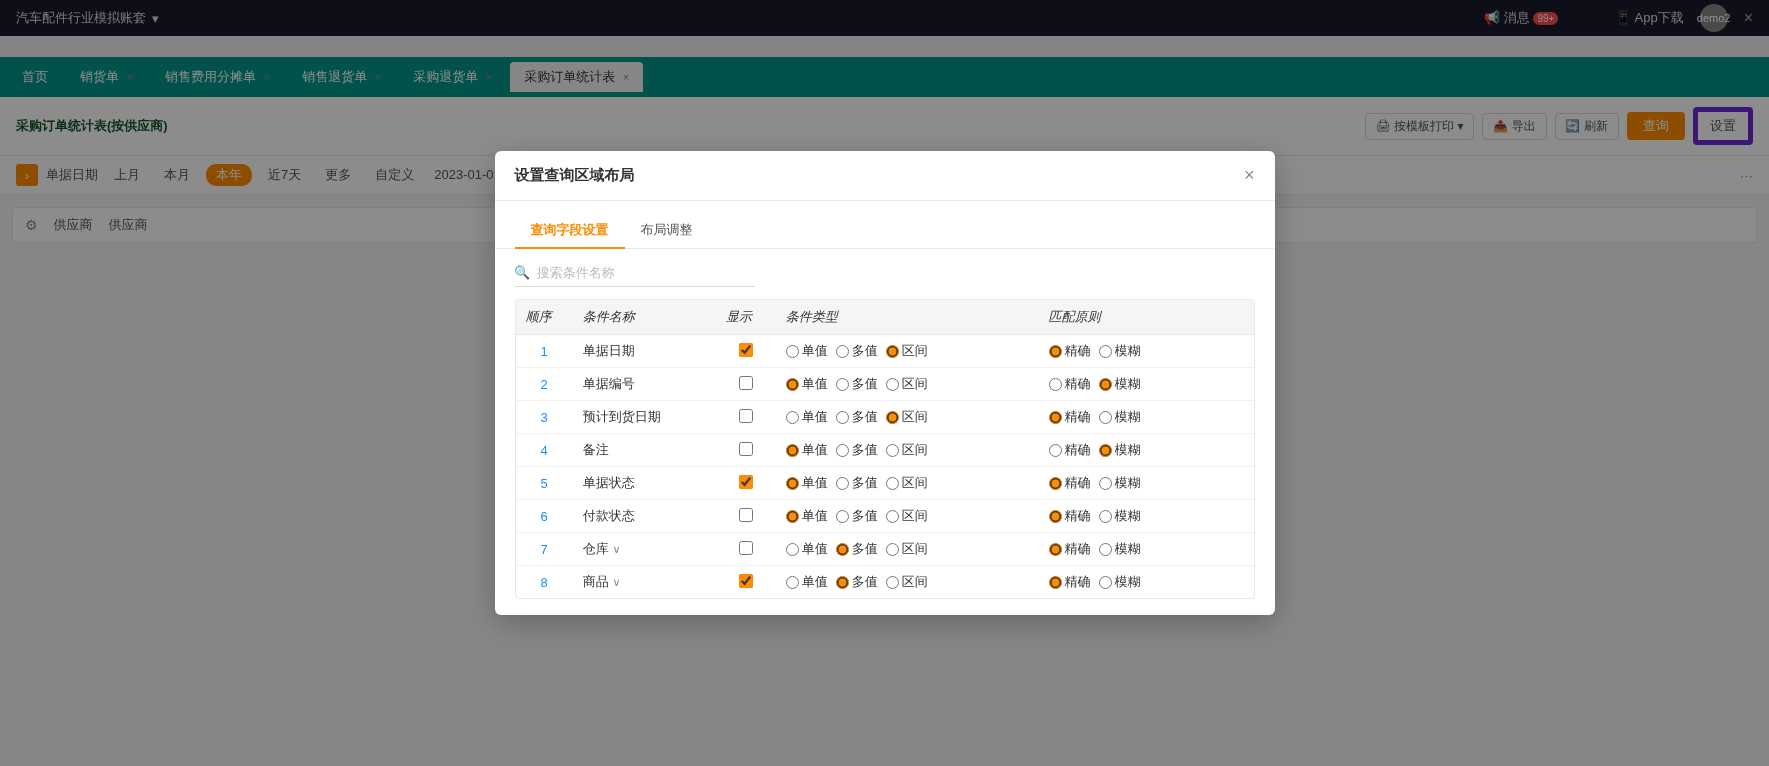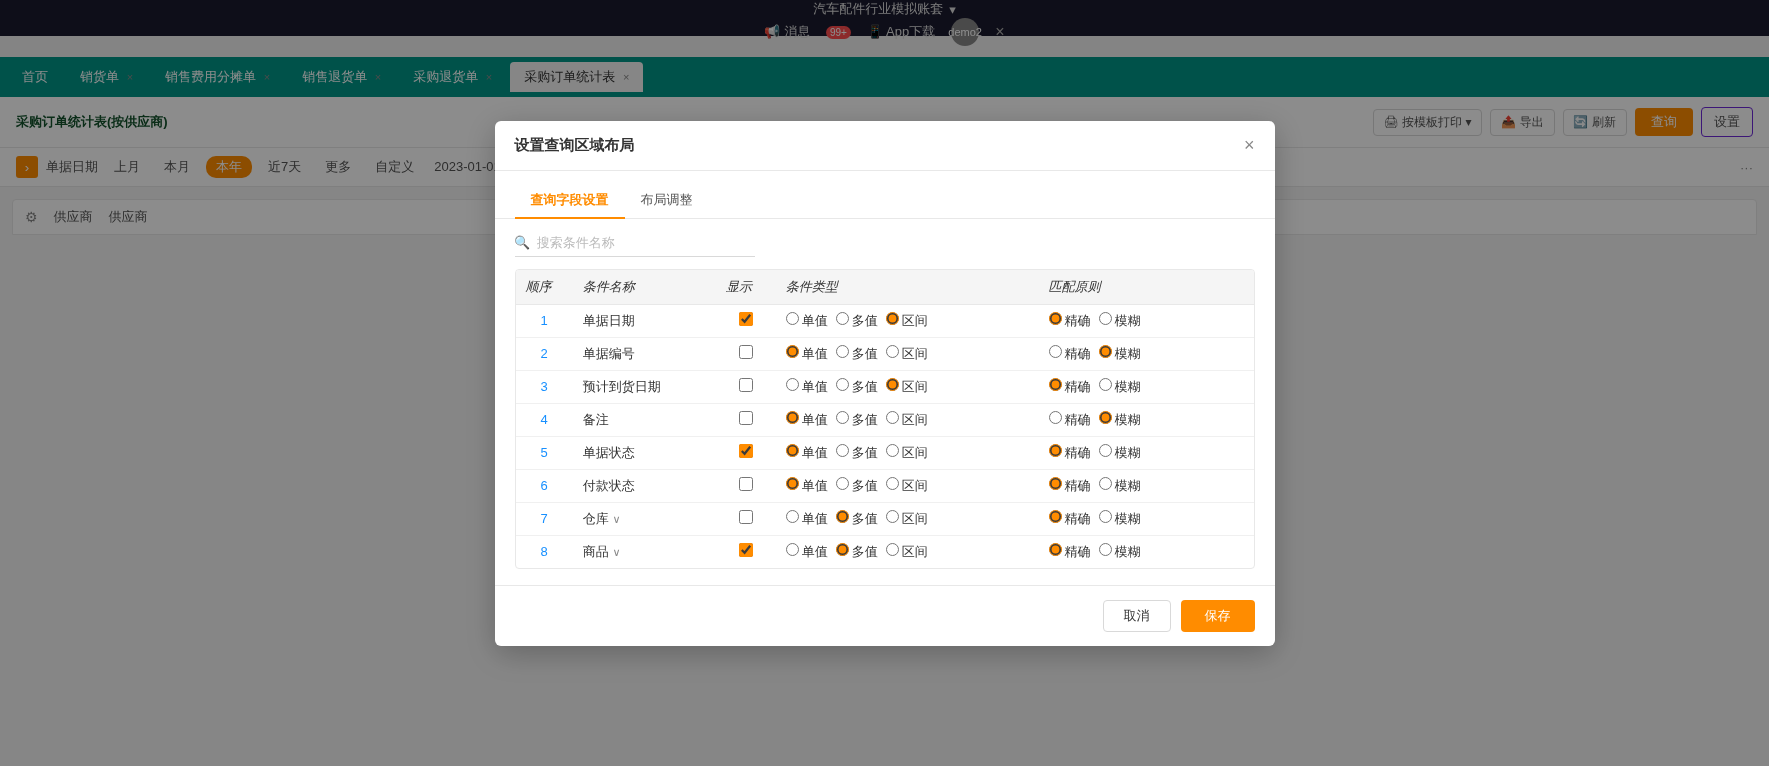--- a/index.html
+++ b/index.html
@@ -7,31 +7,30 @@
 
     
     .top-bar {
       background: #1a1a2e;
       height: 36px;
       display: flex;
       align-items: center;
       justify-content: space-between;
       padding: 0 16px;
       color: #ccc;
-      flex-direction: column;
     }
     .top-bar-left { font-size: 13px; color: #ddd; display: flex; align-items: center; gap: 6px; }
     .top-bar-right { display: flex; align-items: center; gap: 16px; font-size: 13px; color: #ddd; }
     .notification-badge {
       background: #ff4d4f;
       color: white;
       border-radius: 8px;
       font-size: 10px;
       padding: 1px 4px;
-      margin-left: 12px;
+      margin-left: 0;
     }
     .avatar {
       width: 28px; height: 28px;
       border-radius: 50%;
       background: #888;
       display: inline-flex; align-items: center; justify-content: center;
       color: white; font-size: 11px;
     }
     .close-btn-top {
       color: #aaa; cursor: pointer; font-size: 16px;
@@ -82,21 +81,21 @@
     .header-actions { display: flex; align-items: center; gap: 8px; }
     .btn-print, .btn-export, .btn-refresh {
       border: 1px solid #d9d9d9; background: white;
       padding: 4px 10px; border-radius: 4px; cursor: pointer; font-size: 12px; color: #555;
     }
     .btn-query {
       background: #ff8c00; color: white; border: none;
       padding: 5px 16px; border-radius: 4px; cursor: pointer; font-size: 13px;
     }
     .btn-settings {
-      background: white; color: #555; border: 1px solid #6d28d9;
+      background: white; color: #555; border: 5px solid #6d28d9;
       padding: 5px 12px; border-radius: 4px; cursor: pointer; font-size: 13px;
     }
 
     
     .filter-bar {
       background: white;
       padding: 8px 16px;
       display: flex;
       align-items: center;
       gap: 8px;
@@ -250,21 +249,21 @@
     
     .table-wrapper {
       overflow-y: auto;
       max-height: 300px;
       border: 1px solid #e8e8e8;
       border-radius: 4px;
     }
 
     
     .radio-group { display: flex; align-items: center; gap: 8px; }
-    .radio-label { display: flex; align-items: flex-start; gap: 3px; cursor: pointer; }
+    .radio-label { display: flex; align-items: center; gap: 3px; cursor: pointer; }
     .radio-label input[type="radio"] { accent-color: #ff8c00; cursor: pointer; }
     .cb { accent-color: #ff8c00; cursor: pointer; width: 14px; height: 14px; }
 
     
     .dialog-footer {
       padding: 14px 20px;
       border-top: 1px solid #e8e8e8;
       display: flex;
       justify-content: flex-end;
       gap: 10px;
@@ -295,21 +294,21 @@
 <div class="top-bar">
   <div class="top-bar-left">
     <span>汽车配件行业模拟账套</span>
     <span>▾</span>
   </div>
   <div class="top-bar-right">
     <span style="cursor:pointer;">
       📢 <span>消息</span>
       <span class="notification-badge">99+</span>
     </span>
-    <span style="cursor:pointer;">
+    <span style="cursor:pointer;margin-left:41px;">
       📱 <span>App下载</span>
     </span>
     <span class="avatar">
       <span>demo2</span>
     </span>
     <button class="close-btn-top">×</button>
   </div>
 </div>
 
 <div class="nav-bar">
@@ -664,20 +663,16 @@
                   <td class="col-name">属性 </td>
                   <td class="col-show" style="text-align: center;"></td>
                   <td class="col-type"></td>
                   <td class="col-match"></td>
                 </tr>
               </tbody>
           </table>
         </div>
       </div>
 
-      <div class="dialog-footer">
-        <button class="btn-cancel">取消</button>
-        <button class="btn-save">保存</button>
-      </div>
     </div>
   </div>
 
 </div>
 
 </body></html>

